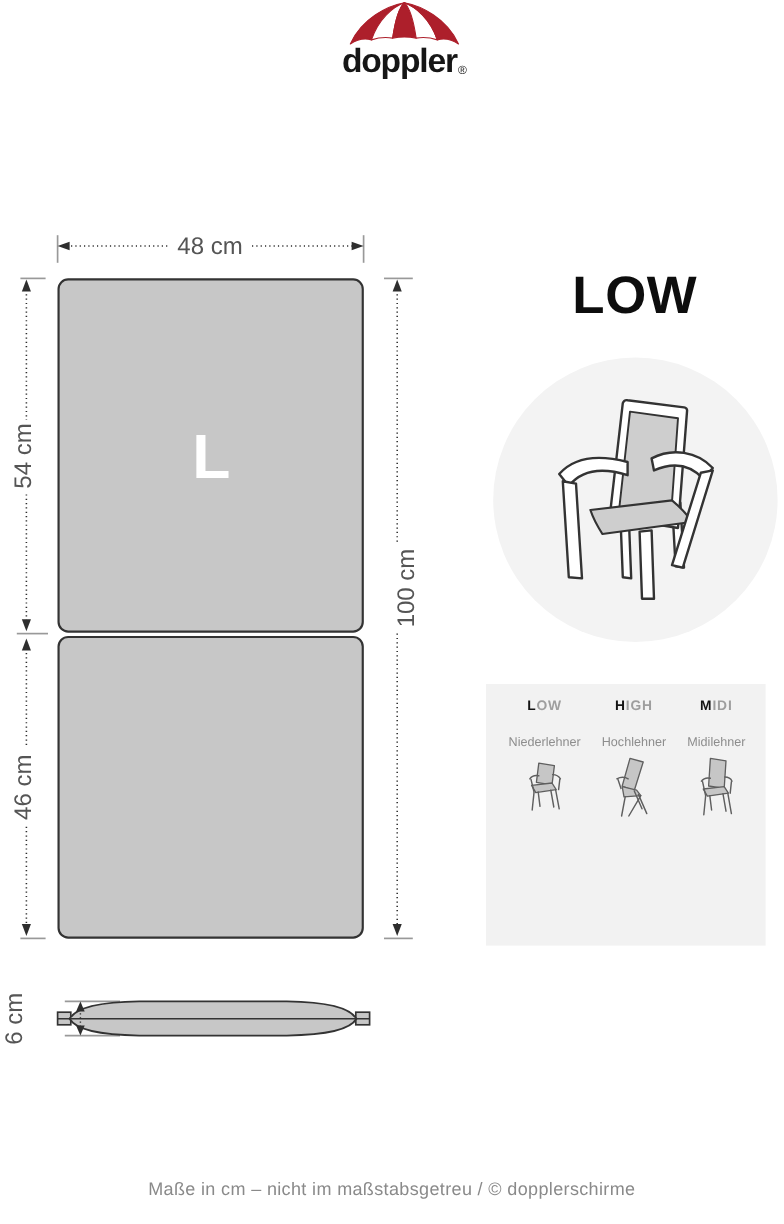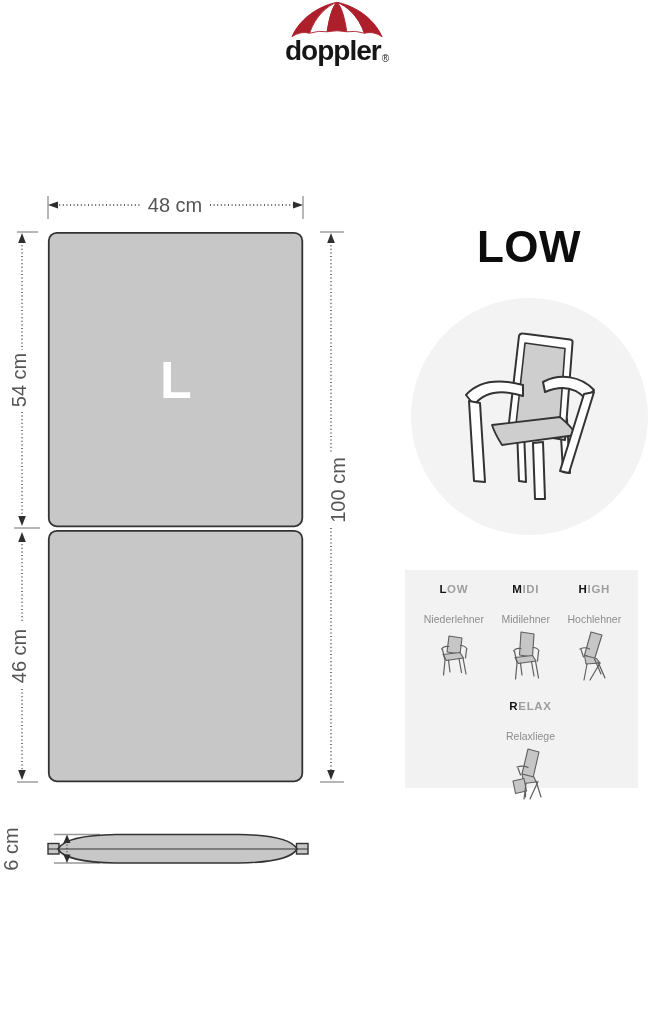--- a/index.html
+++ b/index.html
@@ -176,20 +176,40 @@
                 <path d="M27.5,19.5 L26.5,28"></path>
               <path d="M6,30.5 L4.5,45"></path>
                 <path d="M24,28 L27,44"></path>
               <path d="M9.5,30 L11,42"></path>
                 <path d="M20,28.5 L22.5,42.5"></path>
             </g>
           </svg>
         </div>
       </div>
       <div class="type">
+        <div class="type-head"><span class="lead">H</span><span class="rest">IGH</span></div>
+        <div class="type-sub">Hochlehner</div>
+        <div class="type-icon">
+          <svg width="34" height="52" viewBox="0 0 34 52">
+            <g fill="#c6c6c6" stroke="#5f5f5f" stroke-width="1.1" stroke-linejoin="round">
+              <path d="M14,2 L25,5 L17.5,29 L7.5,25 Z"></path>
+              <path d="M7.5,25.5 L19.5,28.5 L23,33 L9,34 Z"></path>
+            </g>
+            <g fill="none" stroke="#5f5f5f" stroke-width="1.2" stroke-linecap="round">
+              <path d="M3,19 Q8,16.5 12.5,19"></path>
+                <path d="M4,19.5 L6.5,27"></path>
+              <path d="M10,34 L7,50"></path>
+                <path d="M21,32 L28,48"></path>
+              <path d="M23,33 L13,50"></path>
+                <path d="M17.5,29 L24,44"></path>
+            </g>
+          </svg>
+        </div>
+      </div>
+      <div class="type">
         <div class="type-head"><span class="lead">M</span><span class="rest">IDI</span></div>
         <div class="type-sub">Midilehner</div>
         <div class="type-icon">
           <svg width="30" height="52" viewBox="0 0 30 52">
             <g fill="#c6c6c6" stroke="#5f5f5f" stroke-width="1.1" stroke-linejoin="round">
               <path d="M10,2 L23,4 L21.5,27 L8.5,25 Z"></path>
               <path d="M4,27.5 L21.5,25.5 L25,31 L7.5,33.5 Z"></path>
             </g>
             <g fill="none" stroke="#5f5f5f" stroke-width="1.2" stroke-linecap="round">
               <path d="M2.5,21 Q5,17.5 10,18.5"></path>
@@ -197,60 +217,20 @@
               <path d="M3.5,21.5 L6,33"></path>
                 <path d="M27.5,21.5 L26.5,31"></path>
               <path d="M6,33.5 L4.5,49"></path>
                 <path d="M24.5,31 L27.5,48"></path>
               <path d="M9.5,33 L11,45"></path>
                 <path d="M20.5,31.5 L23,46"></path>
             </g>
           </svg>
         </div>
       </div>
-      <div class="type">
-        <div class="type-head"><span class="lead">H</span><span class="rest">IGH</span></div>
-        <div class="type-sub">Hochlehner</div>
-        <div class="type-icon">
-          <svg width="34" height="52" viewBox="0 0 34 52">
-            <g fill="#c6c6c6" stroke="#5f5f5f" stroke-width="1.1" stroke-linejoin="round">
-              <path d="M14,2 L25,5 L17.5,29 L7.5,25 Z"></path>
-              <path d="M7.5,25.5 L19.5,28.5 L23,33 L9,34 Z"></path>
-            </g>
-            <g fill="none" stroke="#5f5f5f" stroke-width="1.2" stroke-linecap="round">
-              <path d="M3,19 Q8,16.5 12.5,19"></path>
-                <path d="M4,19.5 L6.5,27"></path>
-              <path d="M10,34 L7,50"></path>
-                <path d="M21,32 L28,48"></path>
-              <path d="M23,33 L13,50"></path>
-                <path d="M17.5,29 L24,44"></path>
-            </g>
-          </svg>
-        </div>
-      </div>
     </div>
     <div class="type-row row2">
-      <div class="type">
-        <div class="type-head"><span class="lead">R</span><span class="rest">ELAX</span></div>
-        <div class="type-sub">Relaxliege</div>
-        <div class="type-icon">
-          <svg width="40" height="54" viewBox="0 0 40 54">
-            <g fill="#c6c6c6" stroke="#5f5f5f" stroke-width="1.1" stroke-linejoin="round">
-              <path d="M17,2 L28,5 L22,31 L11,27 Z"></path>
-              <path d="M11,27 L23,30 L25,35 L13,36.5 Z"></path>
-              <path d="M2,34 L13,31.5 L15.5,44 L4.5,46.5 Z"></path>
-            </g>
-            <g fill="none" stroke="#5f5f5f" stroke-width="1.2" stroke-linecap="round">
-              <path d="M6,20 Q12,18 17,20.5"></path>
-                <path d="M7,21 L9.5,28"></path>
-              <path d="M15,36.5 L13,52"></path>
-                <path d="M25,34 L30,50"></path>
-              <path d="M27,34.5 L19,52"></path>
-                <path d="M14.5,44 L14.5,50"></path>
-            </g>
-          </svg>
-        </div>
-      </div>
     </div>
   </div>
 
+  <div class="footer">Maße in cm – nicht im maßstabsgetreu / © dopplerschirme</div>
 
 </div>
 
 </body></html>

